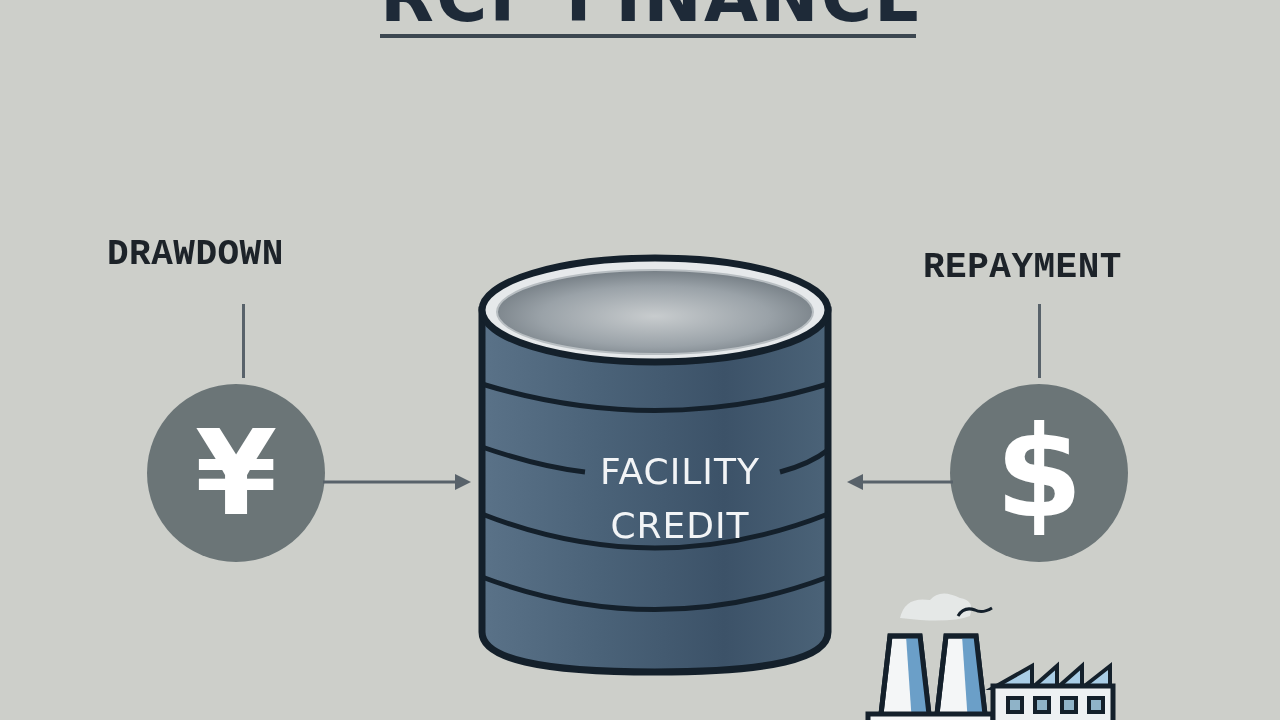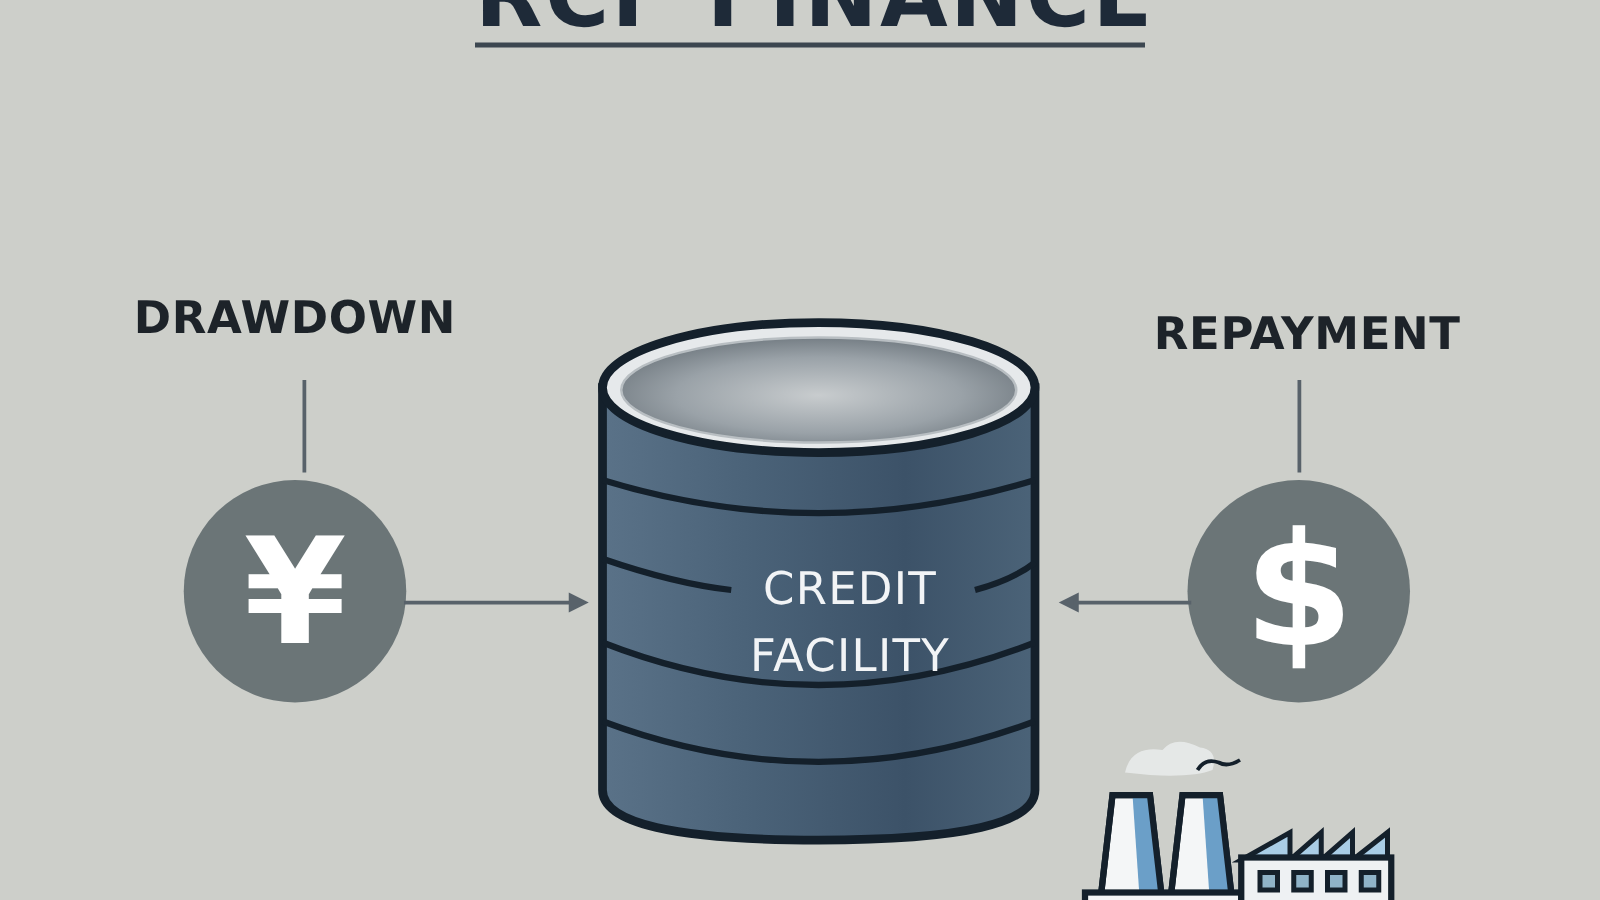--- a/index.html
+++ b/index.html
@@ -12,21 +12,21 @@
       position: absolute; left: 380px; top: -38px; width: 536px; text-align: center;
       font-size: 70px; font-weight: bold; color: #1e2a38; letter-spacing: 2px;
       line-height: 70px; white-space: nowrap;
     }
     .title-rule {
       position: absolute; left: 380px; top: 34px; width: 536px; height: 4px;
       background: #3c4750;
     }
     .label {
       position: absolute; font-size: 36px; font-weight: bold; color: #1d2329;
-      letter-spacing: 0.5px; line-height: 40px; white-space: nowrap;
+      letter-spacing: 0.5px; line-height: 40px; white-space: nowrap; font-family: Liberation Mono, monospace;
     }
     .label-drawdown { left: 107px; top: 235px; }
     .label-repayment { left: 923px; top: 235px; margin-top: 13px; }
     .vline { position: absolute; width: 3px; background: #58626a; }
     .vline-left { left: 242px; top: 304px; height: 74px; }
     .vline-right { left: 1038px; top: 304px; height: 74px; }
     .coin {
       position: absolute; width: 178px; height: 178px; border-radius: 50%;
       background: #6b7577; color: #ffffff; text-align: center; font-weight: bold;
     }
@@ -84,22 +84,22 @@
   <path d="M12,132 Q185,185 358,132" fill="none" stroke="#14202b" stroke-width="5"></path>
   <path d="M12,195 Q70,215 115,220" fill="none" stroke="#14202b" stroke-width="5"></path>
   <path d="M310,220 Q340,212 358,198" fill="none" stroke="#14202b" stroke-width="5"></path>
   <path d="M12,262 Q185,330 358,262" fill="none" stroke="#14202b" stroke-width="5"></path>
   <path d="M12,325 Q185,390 358,325" fill="none" stroke="#14202b" stroke-width="5"></path>
 
   <ellipse cx="185" cy="58" rx="173" ry="52" fill="#e6e9eb" stroke="#14202b" stroke-width="7"></ellipse>
   <ellipse cx="185" cy="60" rx="158" ry="42" fill="url(#cylTop)" stroke="#b8bec2" stroke-width="2"></ellipse>
 </svg>
 <div class="cyl-text">
+  <div>FACILITY</div>
   <div>CREDIT</div>
-  <div>FACILITY</div>
 </div>
 
 <svg style="position:absolute; left:860px; top:588px;" width="270" height="132">
 
   <path d="M40,30 Q45,8 70,12 Q80,0 100,10 Q115,12 110,28 Q95,34 60,32 Z" fill="#e8eaea" opacity="0.9"></path>
   <path d="M98,28 Q104,18 115,22 Q122,26 132,20" fill="none" stroke="#14202b" stroke-width="3"></path>
 
   <path d="M30,48 L60,48 L70,135 L20,135 Z" fill="#f4f6f7" stroke="#14202b" stroke-width="5"></path>
   <path d="M46,48 L60,48 L70,135 L52,135 Z" fill="#6b9fc8"></path>
   <path d="M30,48 L60,48 L70,135 L20,135 Z" fill="none" stroke="#14202b" stroke-width="5"></path>

